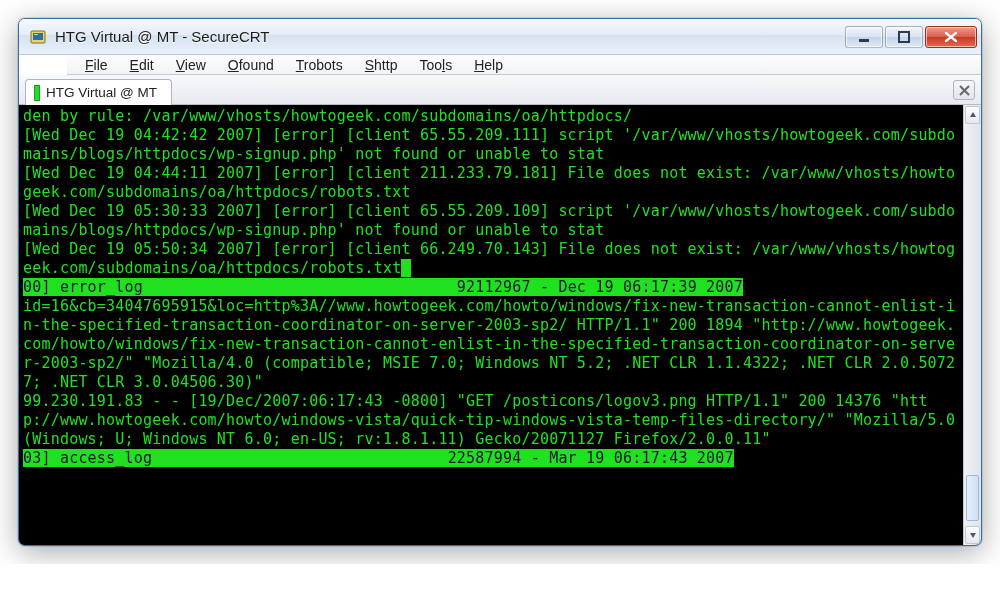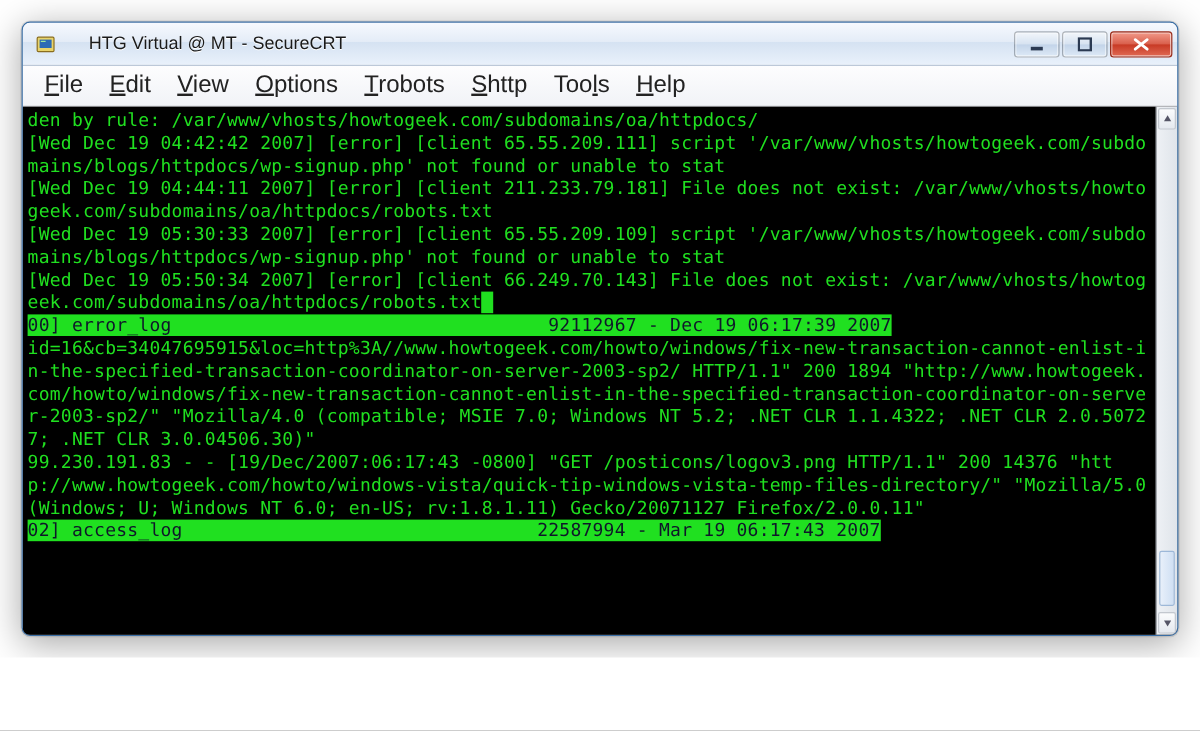--- a/index.html
+++ b/index.html
@@ -27,21 +27,20 @@
   .titlebar .app-icon {
     width: 18px; height: 18px;
     margin-right: 8px;
     display: flex; align-items: center; justify-content: center;
   }
   .titlebar .title {
     flex: 1;
     font-size: 15px;
     color: #1a1a1a;
     text-shadow: 0 1px 0 #fff;
-    margin-left: 19px;
   }
   .win-controls { display: flex; gap: 2px; }
   .win-btn {
     width: 38px; height: 22px;
     border: 1px solid rgba(0,0,0,0.25);
     border-radius: 3px;
     background: linear-gradient(to bottom,#f2f6fb,#d7e3f1 48%,#c3d4e9 52%,#dde9f6);
     display: flex; align-items: center; justify-content: center;
     font-size: 12px;
     cursor: pointer;
@@ -49,29 +48,30 @@
   }
   .win-btn.close {
     width: 52px;
     background: linear-gradient(to bottom,#f29a8a,#d9604d 48%,#c83a25 52%,#e06a54);
     border-color:#9a2d1b;
     color:#fff;
   }
   .win-btn svg { display:block; }
 
   .menubar {
-    height: 34px;
+    height: 20px;
     background: linear-gradient(to bottom,#fdfdfe,#f1f3f7);
     border-bottom: 1px solid #c6c9cf;
     display: flex;
     align-items: center;
     padding: 0 8px;
-    font-size: 20px;
+    font-size: 14px;
     color: #222;
     gap: 2px;
+    margin-left: 48px;
   }
   .menu-item {
     padding: 2px 10px;
     cursor: pointer;
   }
   .menu-item .ul { text-decoration: underline; }
 
   .tabbar {
     height: 30px;
     background: linear-gradient(to bottom,#f7f8fa,#e7eaef);
@@ -198,38 +198,49 @@
             <path d="M2 2 L12 10 M12 2 L2 10" stroke="#fff" stroke-width="2.3" stroke-linecap="round"></path>
           </svg>
       </div>
     </div>
   </div>
 
   <div class="menubar">
     <div class="menu-item"><span class="ul">F</span><span>ile</span></div>
     <div class="menu-item"><span class="ul">E</span><span>dit</span></div>
     <div class="menu-item"><span class="ul">V</span><span>iew</span></div>
-    <div class="menu-item"><span class="ul">O</span><span>ptions</span></div>
+    <div class="menu-item"><span class="ul">O</span><span>found</span></div>
     <div class="menu-item"><span class="ul">T</span><span>robots</span></div>
     <div class="menu-item"><span class="ul">S</span><span>http</span></div>
     <div class="menu-item"><span>Too</span><span class="ul">l</span><span>s</span></div>
     <div class="menu-item"><span class="ul">H</span><span>elp</span></div>
   </div>
 
+  <div class="tabbar">
+    <div class="tab">
+      <span class="tab-indicator"></span>
+      <span>HTG Virtual @ MT</span>
+    </div>
+    <div class="close-tab">
+      <svg width="11" height="11">
+          <path d="M1 1 L10 10 M10 1 L1 10" stroke="#666" stroke-width="2"></path>
+        </svg>
+    </div>
+  </div>
 
   <div class="terminal-wrap">
     <div class="terminal"><span>den by rule: /var/www/vhosts/howtogeek.com/subdomains/oa/httpdocs/
 [Wed Dec 19 04:42:42 2007] [error] [client 65.55.209.111] script '/var/www/vhosts/howtogeek.com/subdomains/blogs/httpdocs/wp-signup.php' not found or unable to stat
 [Wed Dec 19 04:44:11 2007] [error] [client 211.233.79.181] File does not exist: /var/www/vhosts/howtogeek.com/subdomains/oa/httpdocs/robots.txt
 [Wed Dec 19 05:30:33 2007] [error] [client 65.55.209.109] script '/var/www/vhosts/howtogeek.com/subdomains/blogs/httpdocs/wp-signup.php' not found or unable to stat
 [Wed Dec 19 05:50:34 2007] [error] [client 66.249.70.143] File does not exist: /var/www/vhosts/howtogeek.com/subdomains/oa/httpdocs/robots.txt</span><span class="cursor"> </span>
 <span class="hl"><span>00] error_log</span>                                  <span>92112967 - Dec 19 06:17:39 2007</span></span>
 <span>id=16&amp;cb=34047695915&amp;loc=http%3A//www.howtogeek.com/howto/windows/fix-new-transaction-cannot-enlist-in-the-specified-transaction-coordinator-on-server-2003-sp2/ HTTP/1.1" 200 1894 "http://www.howtogeek.com/howto/windows/fix-new-transaction-cannot-enlist-in-the-specified-transaction-coordinator-on-server-2003-sp2/" "Mozilla/4.0 (compatible; MSIE 7.0; Windows NT 5.2; .NET CLR 1.1.4322; .NET CLR 2.0.50727; .NET CLR 3.0.04506.30)"
 99.230.191.83 - - [19/Dec/2007:06:17:43 -0800] "GET /posticons/logov3.png HTTP/1.1" 200 14376 "http://www.howtogeek.com/howto/windows-vista/quick-tip-windows-vista-temp-files-directory/" "Mozilla/5.0 (Windows; U; Windows NT 6.0; en-US; rv:1.8.1.11) Gecko/20071127 Firefox/2.0.0.11"</span>
-<span class="hl"><span>02] access_log</span>                                <span>22587994 - Mar 19 06:17:43 2007</span></span></div>
+<span class="hl"><span>03] access_log</span>                                <span>22587994 - Mar 19 06:17:43 2007</span></span></div>
     <div class="scrollbar">
       <div class="sb-btn">
         <svg width="8" height="8">
             <path d="M4 1 L7 6 L1 6 Z" fill="#556"></path>
           </svg>
       </div>
       <div class="sb-track">
         <div class="sb-thumb"></div>
       </div>
       <div class="sb-btn">

